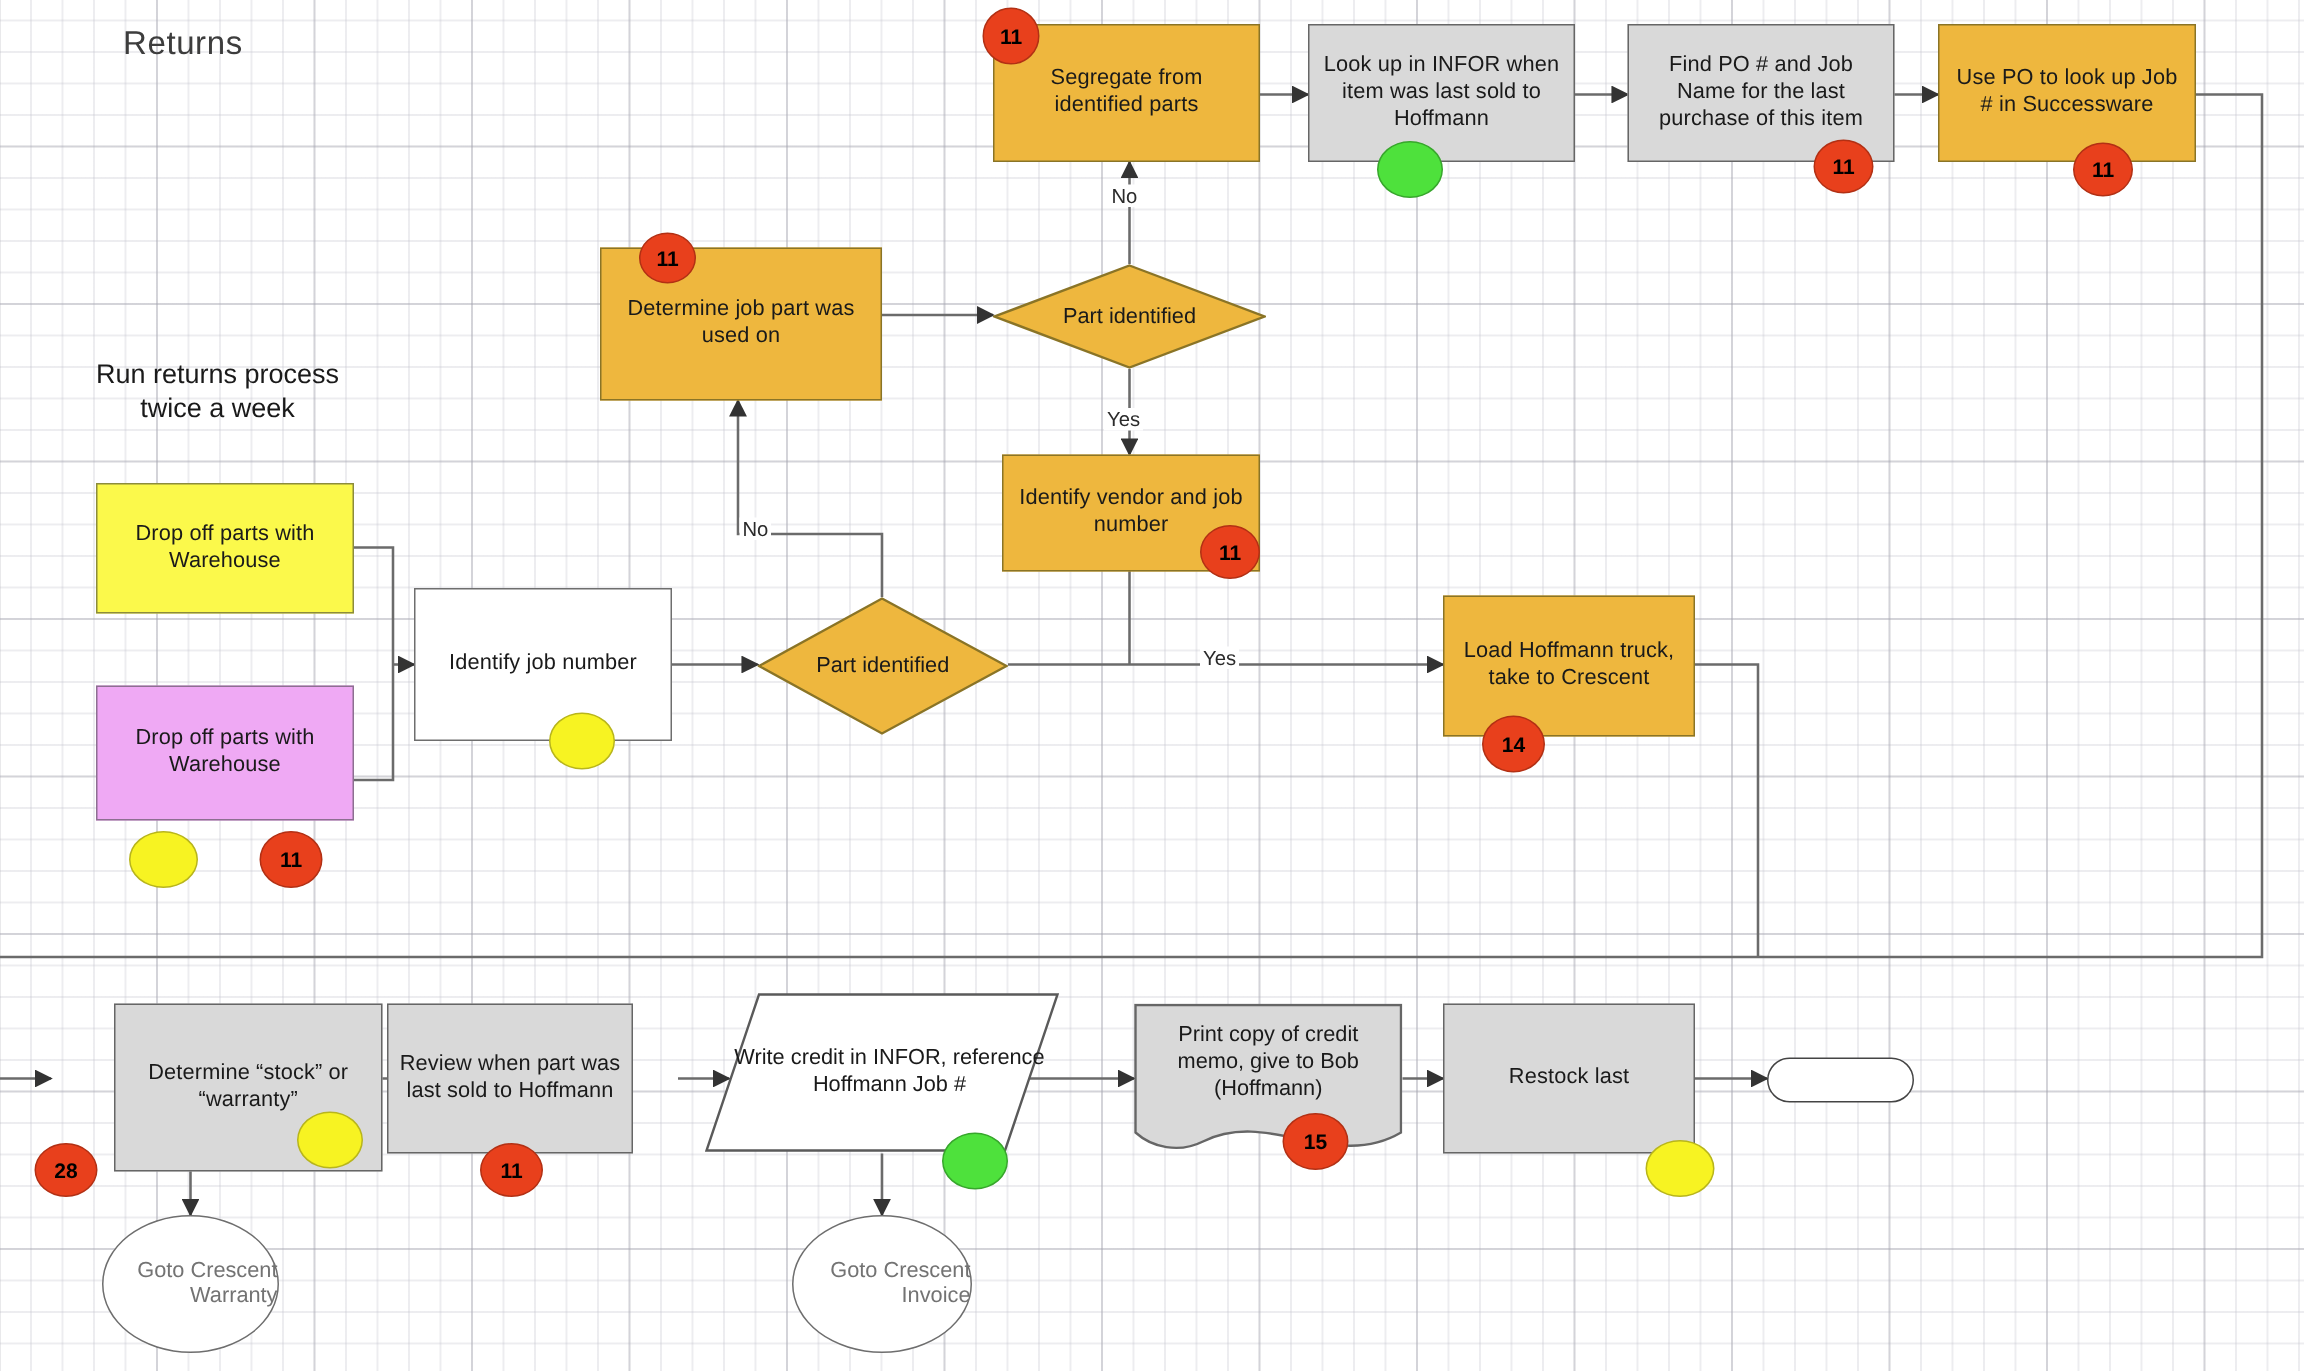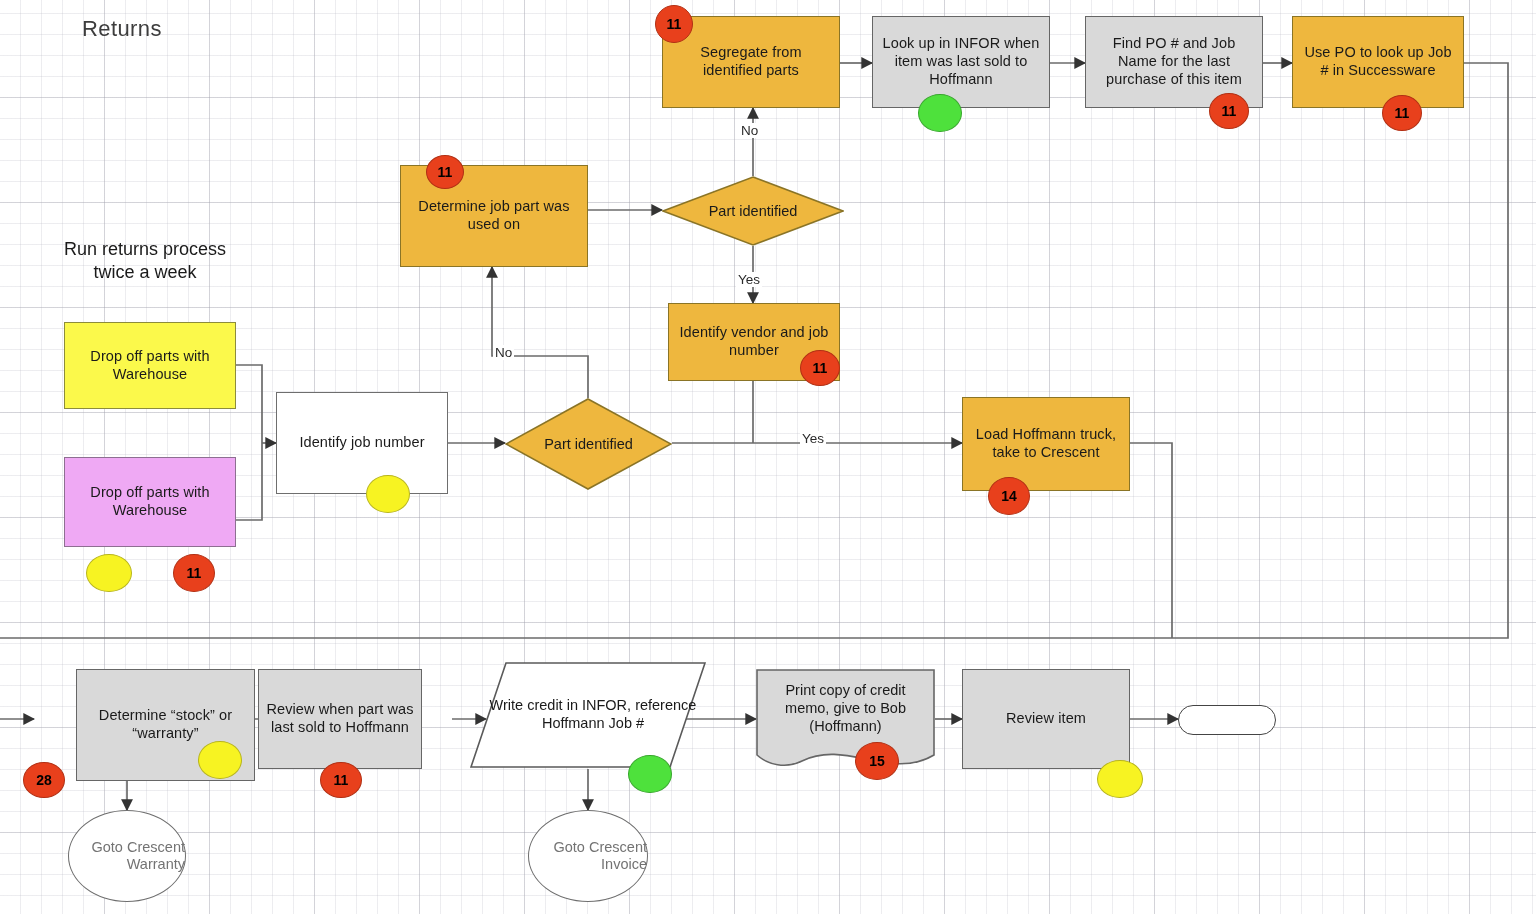--- a/index.html
+++ b/index.html
@@ -276,21 +276,21 @@
 
   <div class="doc" style="left:756px;top:669px;width:179px;height:102px;">
     <svg class="dwrap" style="position:absolute;left:0;top:0;width:100%;height:100%;" viewBox="0 0 179 102" preserveAspectRatio="none">
       <path d="M 1 1 L 178 1 L 178 86 C 134 112 90 70 46 92 C 30 100 12 96 1 86 Z" fill="#d9d9d9" stroke="#666666" stroke-width="1.6"></path>
     </svg>
     <span class="dtext">Print copy of credit memo, give to Bob (Hoffmann)</span>
   </div>
   <div class="badge" style="left:855px;top:742px;width:44px;height:38px;">15</div>
 
   <div class="node rect fill-gray" style="left:962px;top:669px;width:168px;height:100px;">
-    <span>Review item</span>
+    <span>Restock last</span>
   </div>
   <div class="dot dot-yellow" style="left:1097px;top:760px;width:46px;height:38px;"></div>
 
   <div class="terminator" style="left:1178px;top:705px;width:98px;height:30px;">
     <span></span>
   </div>
 
 </div>
 
 </body></html>

